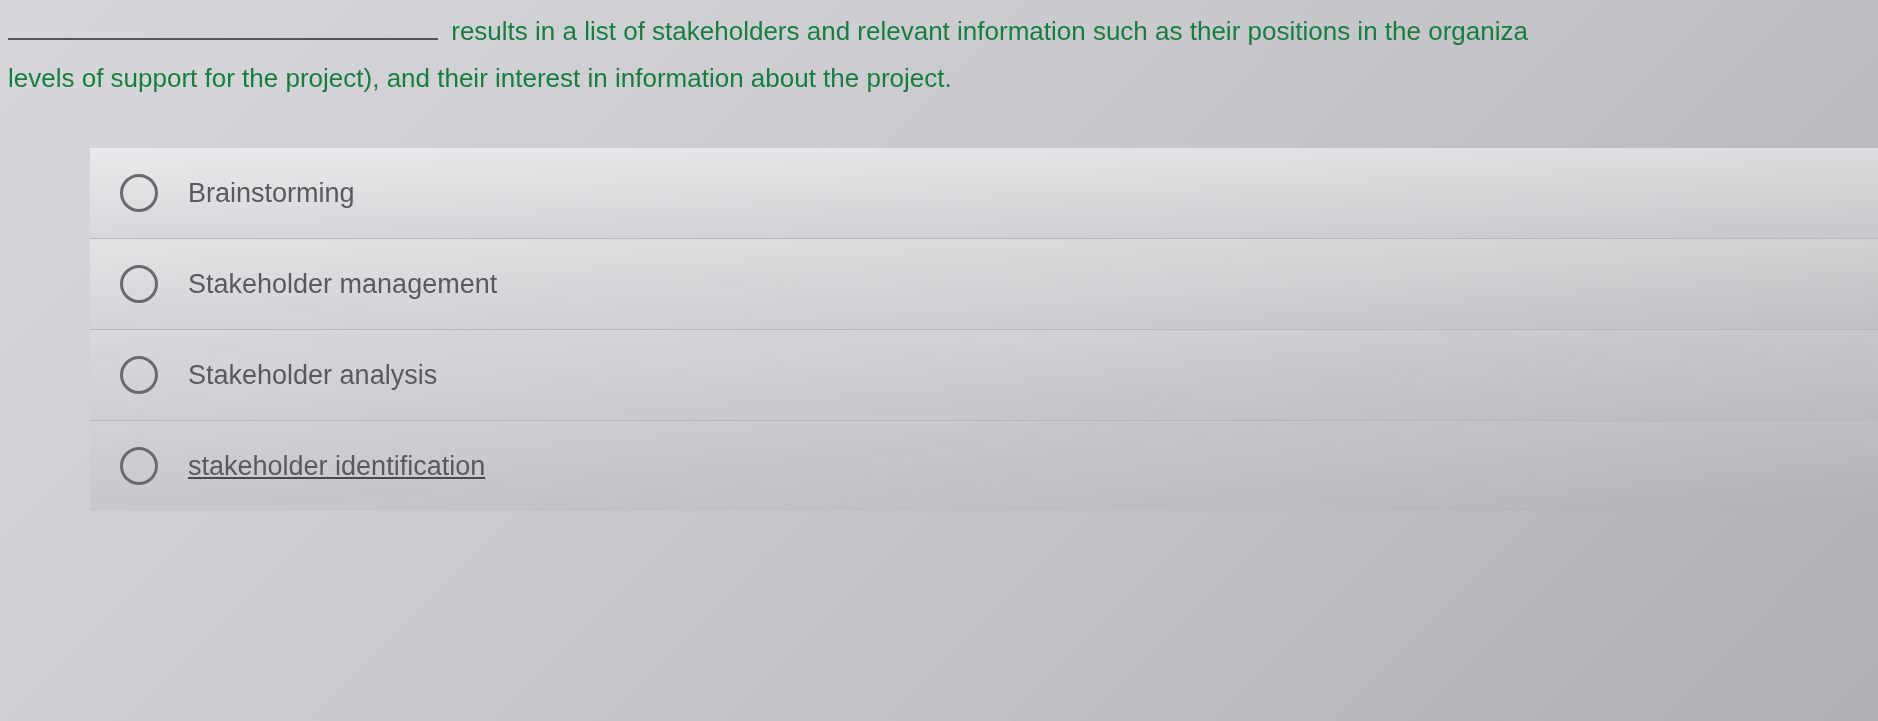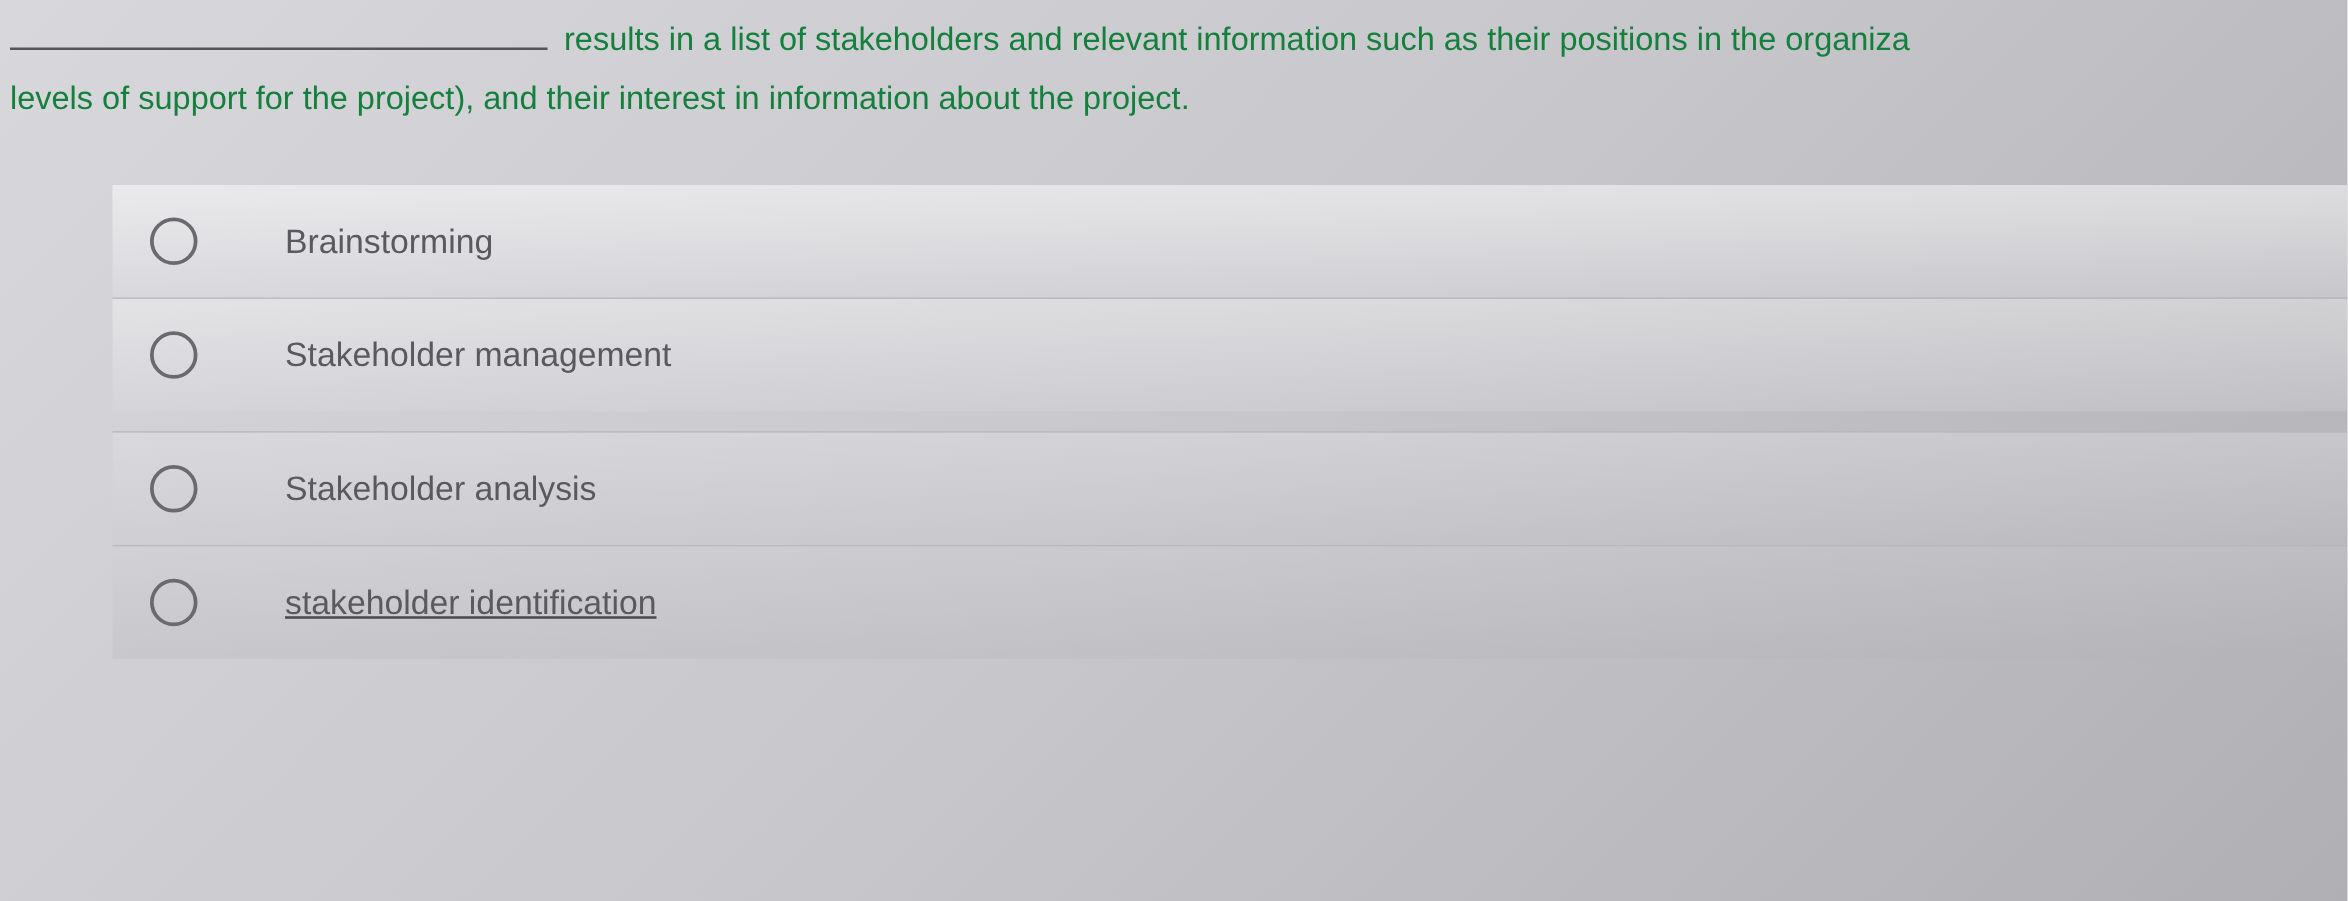--- a/index.html
+++ b/index.html
@@ -42,29 +42,27 @@
       margin-top: 50px;
       margin-left: 90px;
     }
     .option-row {
       display: flex;
       align-items: center;
       padding: 26px 20px 26px 30px;
       border-top: 1px solid #b8b8bc;
       background: linear-gradient(180deg, rgba(255,255,255,0.35) 0%, rgba(220,220,224,0.25) 100%);
       cursor: pointer;
-      gap: 40px;
     }
     .option-row:first-child {
       border-top: none;
       background: linear-gradient(180deg, rgba(255,255,255,0.5) 0%, rgba(225,225,229,0.35) 100%);
     }
     .option-row:nth-child(3) {
       background: linear-gradient(180deg, rgba(230,230,234,0.35) 0%, rgba(200,200,204,0.25) 100%);
-      margin-top: 16px;
     }
     .option-row:nth-child(4) {
       background: linear-gradient(180deg, rgba(210,210,214,0.3) 0%, rgba(180,180,184,0.3) 100%);
       text-decoration: underline;
     }
     .radio-circle {
       width: 38px;
       height: 38px;
       border: 3px solid #6a6a6e;
       border-radius: 50%;

